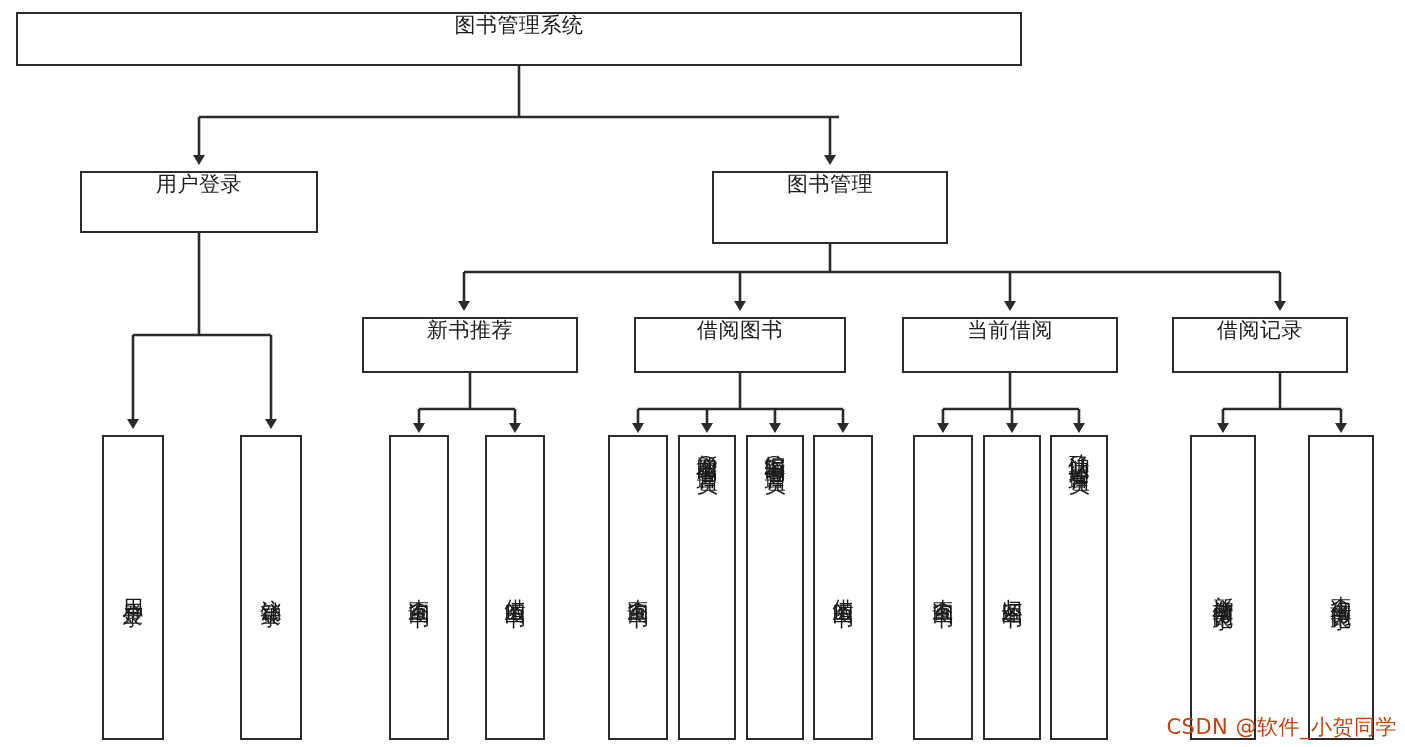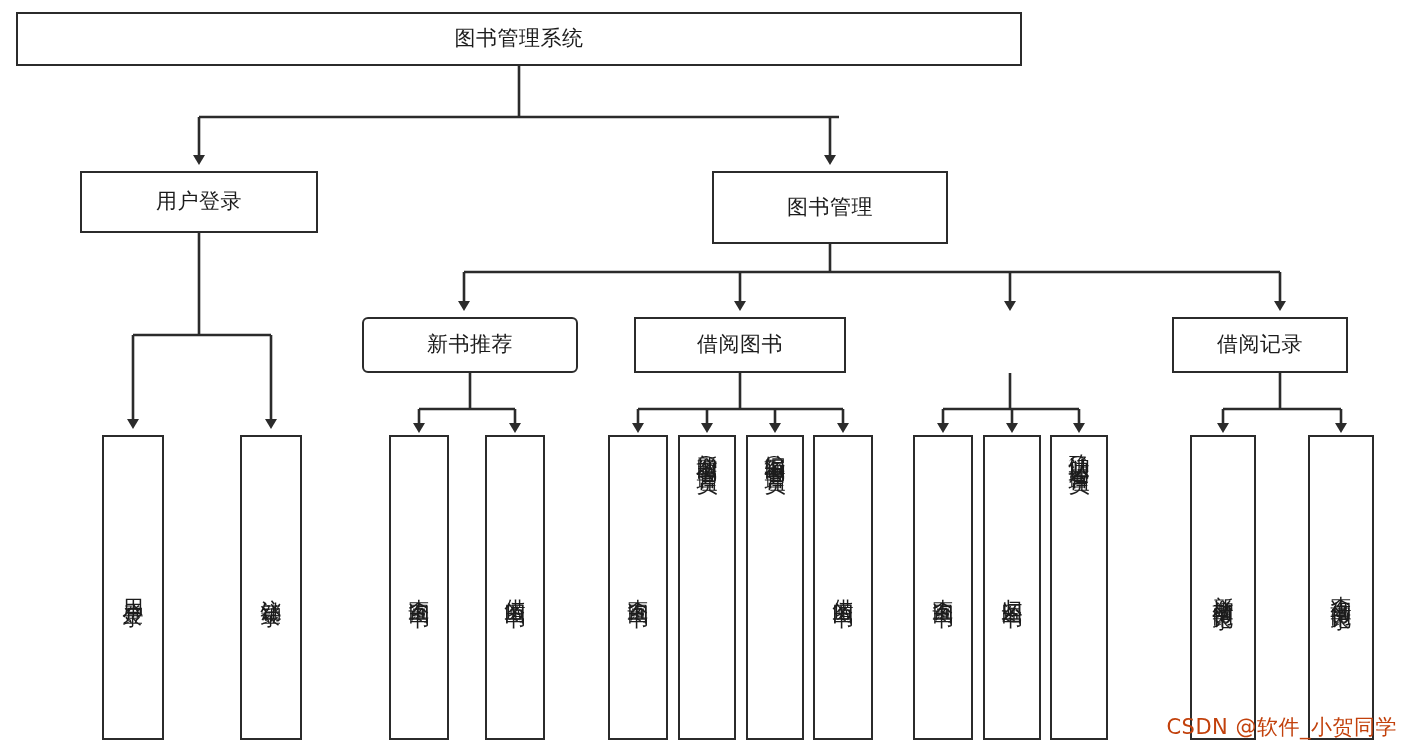--- a/index.html
+++ b/index.html
@@ -27,21 +27,21 @@
     width: 1405px;
     height: 747px;
     pointer-events: none;
   }
   .node {
     position: absolute;
     box-sizing: border-box;
     background: #ffffff;
     border: 2px solid #2b2b2b;
     display: flex;
-    align-items: center;
+    align-items: flex-start;
     justify-content: center;
     overflow: hidden;
   }
   .node.horizontal .node-label {
     writing-mode: horizontal-tb;
     font-size: 21px;
     color: #1c1c1c;
     line-height: 1.1;
     white-space: nowrap;
     letter-spacing: 0.5px;
@@ -131,25 +131,28 @@
     <span class="node-label">图书管理系统</span>
   </div>
 
   <div class="node horizontal" style="left: 80px; top: 171px; width: 238px; height: 62px;">
     <span class="node-label">用户登录</span>
   </div>
   <div class="node horizontal" style="left: 712px; top: 171px; width: 236px; height: 73px;">
     <span class="node-label">图书管理</span>
   </div>
 
-  <div class="node horizontal" style="left: 362px; top: 317px; width: 216px; height: 56px; border-radius: 6px;">
+  <div class="node horizontal" style="left: 362px; top: 317px; width: 216px; height: 56px;">
     <span class="node-label">新书推荐</span>
   </div>
   <div class="node horizontal" style="left: 634px; top: 317px; width: 212px; height: 56px;">
     <span class="node-label">借阅图书</span>
+  </div>
+  <div class="node horizontal" style="left: 902px; top: 317px; width: 216px; height: 56px;">
+    <span class="node-label">当前借阅</span>
   </div>
   <div class="node horizontal" style="left: 1172px; top: 317px; width: 176px; height: 56px;">
     <span class="node-label">借阅记录</span>
   </div>
 
   <div class="node vertical centered" style="left: 102px; top: 435px; width: 62px; height: 305px;">
     <span class="node-label">用户登录</span>
   </div>
   <div class="node vertical centered" style="left: 240px; top: 435px; width: 62px; height: 305px;">
     <span class="node-label">注销登录</span>

